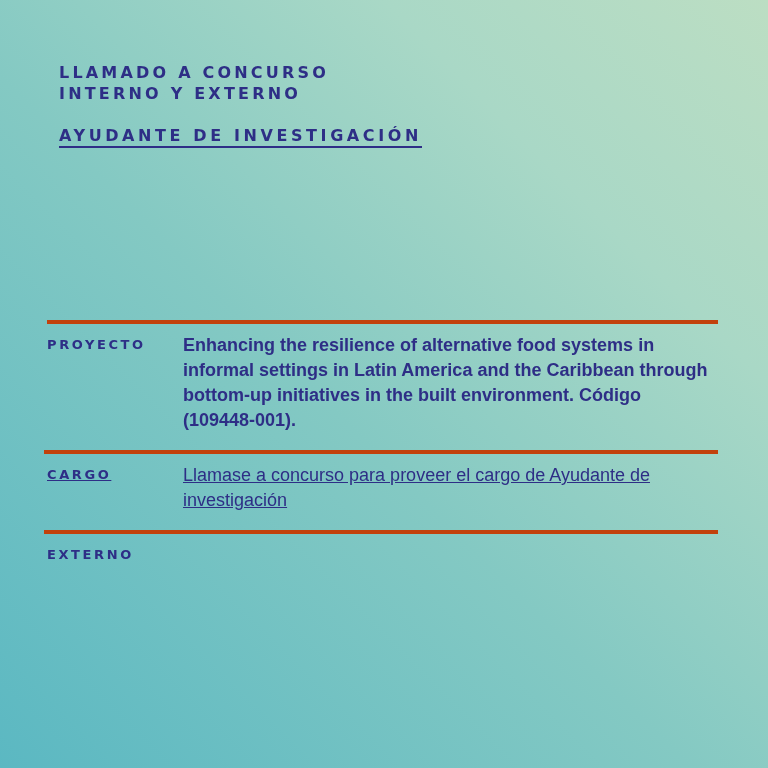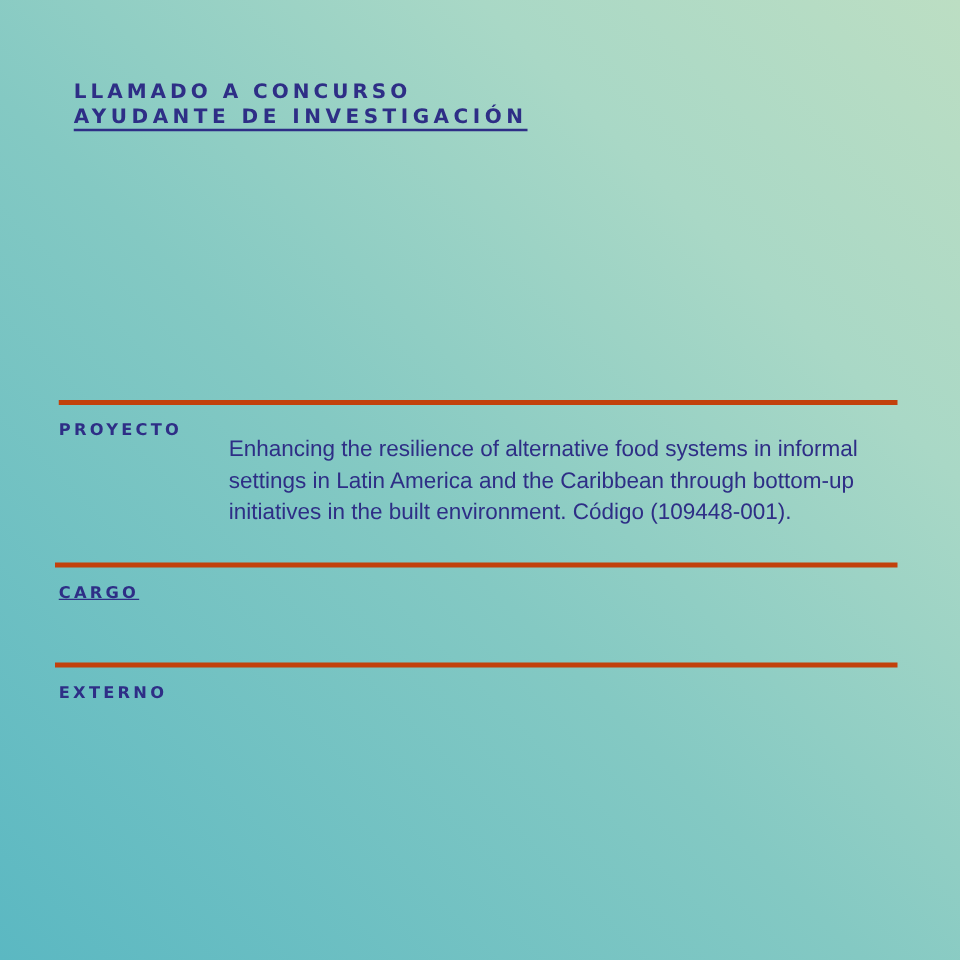--- a/index.html
+++ b/index.html
@@ -12,53 +12,55 @@
   }
   .header { position: absolute; left: 59px; top: 62px; }
   .title {
     font-family: "DejaVu Sans", sans-serif;
     font-weight: bold; font-size: 16px; letter-spacing: 3.2px;
     line-height: 21px; margin: 0;
   }
   .subtitle {
     font-family: "DejaVu Sans", sans-serif;
     font-weight: bold; font-size: 16px; letter-spacing: 3.6px;
-    display: inline-block;
+    margin-top: 22px; display: inline-block;
     border-bottom: 2px solid #2e2e86; padding-bottom: 1px;
   }
   .table { position: absolute; left: 44px; top: 320px; width: 674px; }
   .row {
     display: flex; border-top: 4px solid #c2410c;
     padding: 9px 0 12px 0;
   }
   .row:first-child { margin-left: 3px; }
   .label {
     width: 136px; flex: none; padding-left: 3px;
     font-family: "DejaVu Sans", sans-serif; font-weight: bold;
     font-size: 13px; letter-spacing: 2.6px; padding-top: 4px;
   }
   .row:first-child .label { padding-left: 0; }
   .value { flex: 1; font-size: 18px; line-height: 25px; }
-  .value.bold { font-weight: normal; margin-top: 14px; }
+  .value.bold { font-weight: bold; }
   .row-1 { height: 105px; }
   .row-2 { height: 55px; text-decoration: underline; }
   .row-3 { height: 55px; }
 </style>
 </head>
 <body>
 
 <div class="header">
   <div class="title">LLAMADO A CONCURSO</div>
+  <div class="title">INTERNO Y EXTERNO</div>
   <div class="subtitle">AYUDANTE DE INVESTIGACIÓN</div>
 </div>
 
 <div class="table">
   <div class="row row-1">
     <div class="label">PROYECTO</div>
     <div class="value bold">Enhancing the resilience of alternative food systems in informal settings in Latin America and the Caribbean through bottom-up initiatives in the built environment. Código (109448-001).</div>
   </div>
   <div class="row row-2">
     <div class="label">CARGO</div>
+    <div class="value">Llamase a concurso para proveer el cargo de Ayudante de investigación</div>
   </div>
   <div class="row row-3">
     <div class="label">EXTERNO</div>
   </div>
 </div>
 
 </body></html>

